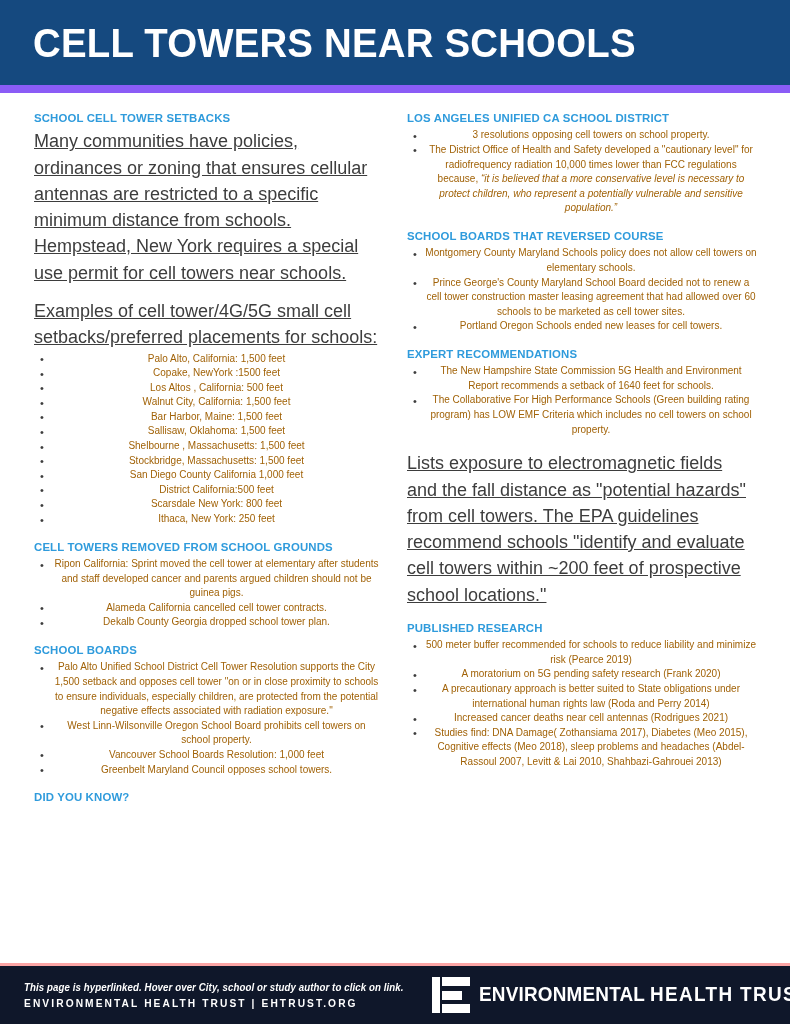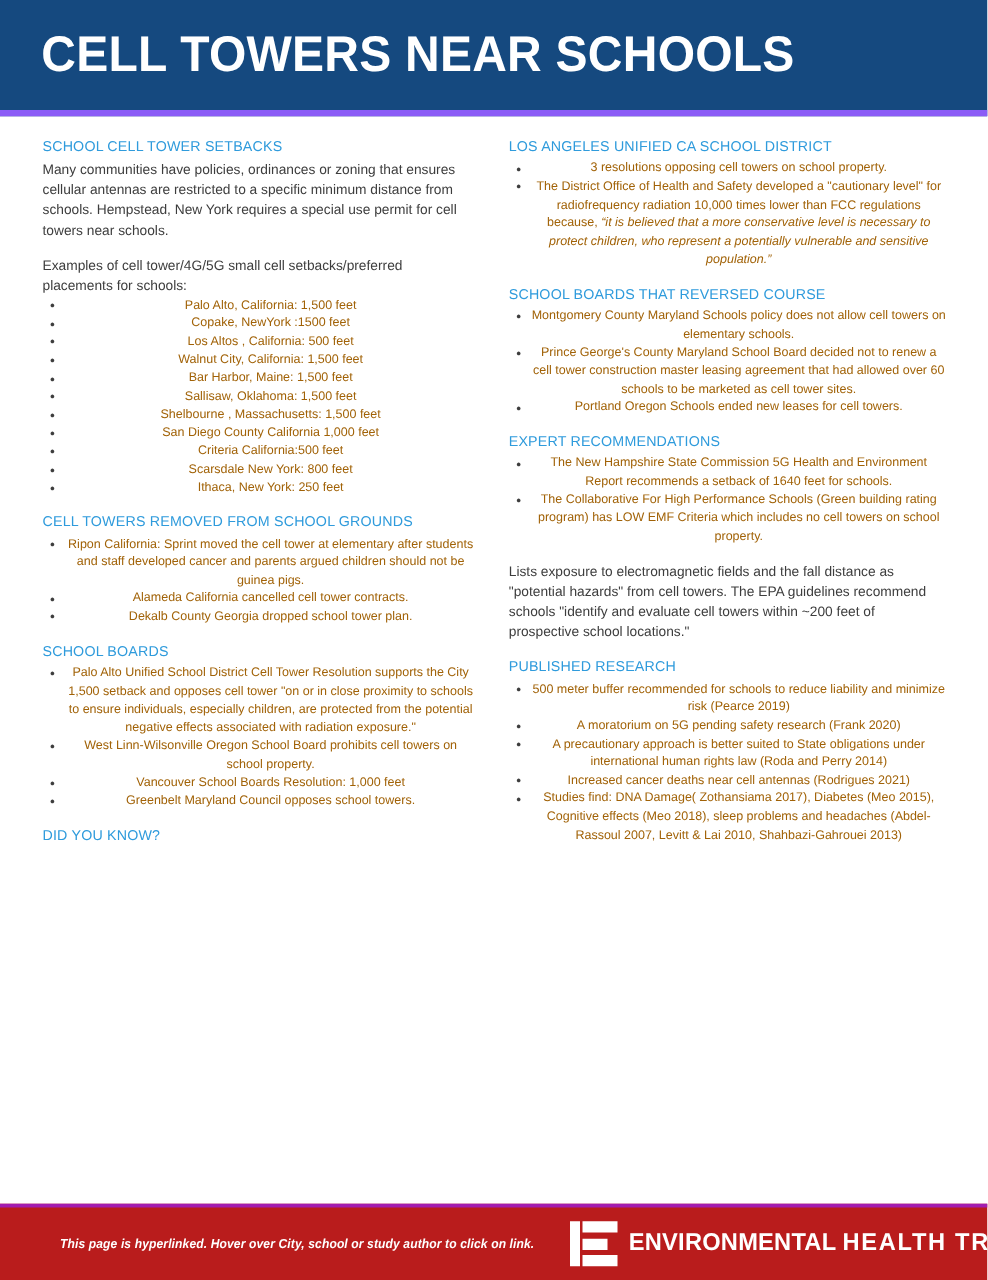--- a/index.html
+++ b/index.html
@@ -27,21 +27,21 @@
   }
 
   
   .header {
     background: #15497f;
     height: 93px;
     flex: 0 0 93px;
     display: flex;
     align-items: center;
     padding: 0 0 0 33px;
-    border-bottom: 5px solid #8b5cf6;
+    border-bottom: 8px solid #8b5cf6;
   }
 
   .header-title {
     color: #ffffff;
     font-family: "Liberation Sans", sans-serif;
     font-size: 40px;
     font-weight: bold;
     letter-spacing: 0.2px;
     line-height: 1;
     transform: scaleX(0.96);
@@ -68,32 +68,33 @@
     flex: 0 0 350px;
   }
 
   .section {
     margin-bottom: 13px;
   }
 
   .section-heading {
     color: #2f9bdc;
     font-size: 11.4px;
-    font-weight: normal;
+    font-weight: bold;
     letter-spacing: 0.15px;
     text-transform: uppercase;
     margin-bottom: 2px;
     line-height: 1.35;
   }
 
   .para {
-    font-size: 11px;
+    font-size: 18px;
     line-height: 1.46;
     color: #3d3d3d;
     margin-bottom: 0;
+    text-decoration: underline;
   }
 
   .para.spaced {
     margin-top: 12px;
   }
 
   ul.bullets {
     list-style: none;
     margin: 1px 0 0 0;
     padding: 0;
@@ -119,26 +120,26 @@
   }
 
   .ital {
     font-style: italic;
   }
 
   
   .footer {
     flex: 0 0 61px;
     height: 61px;
-    background: #b91c1c;
+    background: #0f172a;
     display: flex;
     align-items: center;
     justify-content: space-between;
-    padding: 0 34px 0 48px;
-    border-top: 3px solid #a21caf;
+    padding: 0 34px 0 24px;
+    border-top: 3px solid #fca5a5;
   }
 
   .footer-text {
     display: flex;
     flex-direction: column;
     gap: 5px;
   }
 
   .footer-line1 {
     color: #ffffff;
@@ -231,22 +232,23 @@
         <p class="para">Many communities have policies, ordinances or zoning that ensures cellular antennas are restricted to a specific minimum distance from schools. Hempstead, New York requires a special use permit for cell towers near schools.</p>
         <p class="para spaced">Examples of cell tower/4G/5G small cell setbacks/preferred placements  for schools:</p>
         <ul class="bullets">
           <li>Palo Alto, California: 1,500 feet</li>
           <li>Copake, NewYork :1500 feet</li>
           <li>Los Altos , California: 500 feet</li>
           <li>Walnut City, California: 1,500 feet</li>
           <li>Bar Harbor, Maine: 1,500 feet</li>
           <li>Sallisaw, Oklahoma: 1,500 feet</li>
           <li>Shelbourne , Massachusetts: 1,500 feet</li>
+          <li>Stockbridge, Massachusetts: 1,500 feet</li>
           <li>San Diego County California 1,000 feet</li>
-          <li>Criteria California:500 feet</li>
+          <li>District California:500 feet</li>
           <li>Scarsdale New York: 800 feet</li>
           <li>Ithaca, New York: 250 feet</li>
         </ul>
       </div>
 
       <div class="section">
         <div class="section-heading">CELL TOWERS REMOVED FROM SCHOOL GROUNDS</div>
         <ul class="bullets">
           <li>Ripon California: Sprint moved the cell tower at elementary after students and staff developed cancer and parents argued children should not be guinea pigs.</li>
           <li>Alameda California cancelled cell tower contracts.</li>
@@ -311,20 +313,21 @@
           <li>Studies find: DNA Damage( Zothansiama 2017), Diabetes (Meo 2015), Cognitive effects (Meo 2018), sleep problems and headaches (Abdel-Rassoul 2007, Levitt &amp; Lai 2010, Shahbazi-Gahrouei 2013)</li>
         </ul>
       </div>
 
     </div>
   </div>
 
   <div class="footer">
     <div class="footer-text">
       <div class="footer-line1">This page is hyperlinked.  Hover over City, school or study author to click on link.</div>
+      <div class="footer-line2">ENVIRONMENTAL HEALTH TRUST | EHTRUST.ORG</div>
     </div>
     <div class="logo">
       <div class="logo-mark">
         <div class="stem"></div>
         <div class="bars">
           <span class="b1"></span>
           <span class="b2"></span>
           <span class="b3"></span>
         </div>
       </div>

